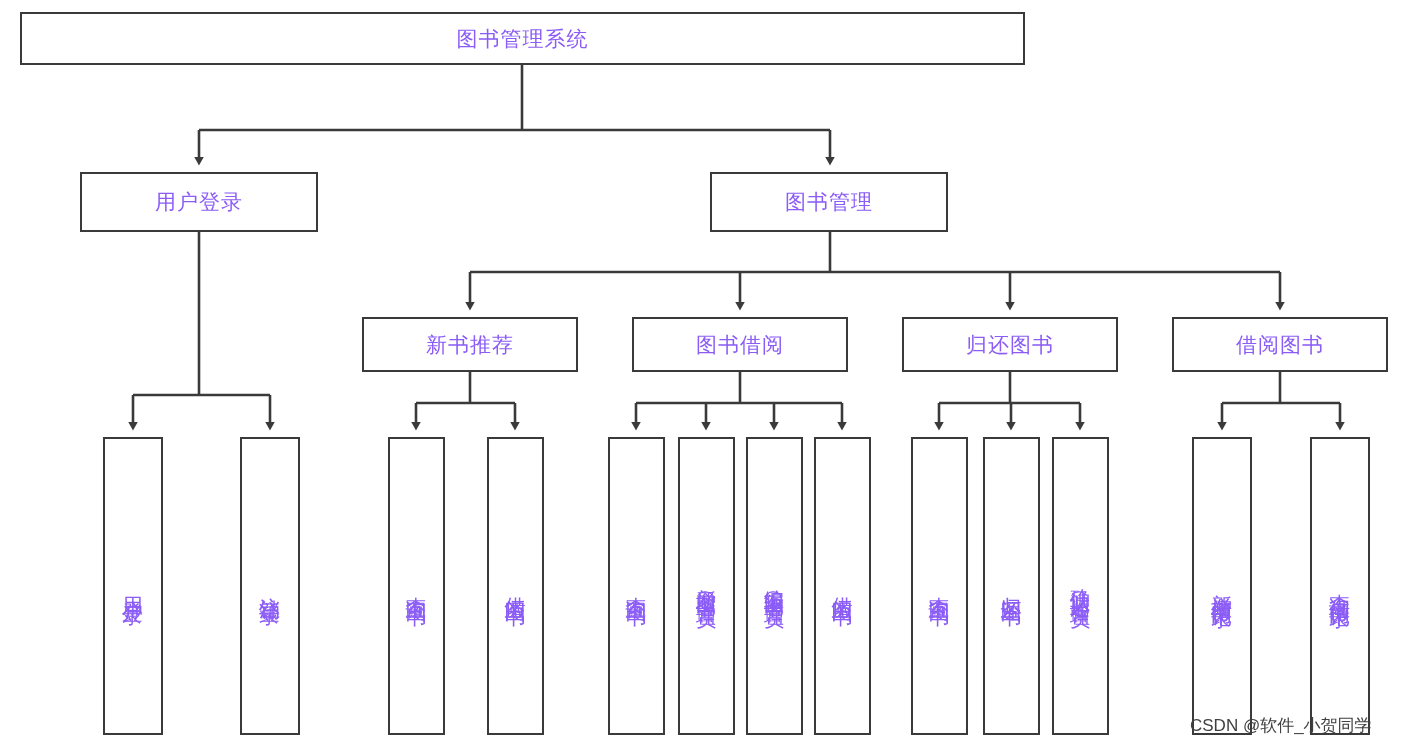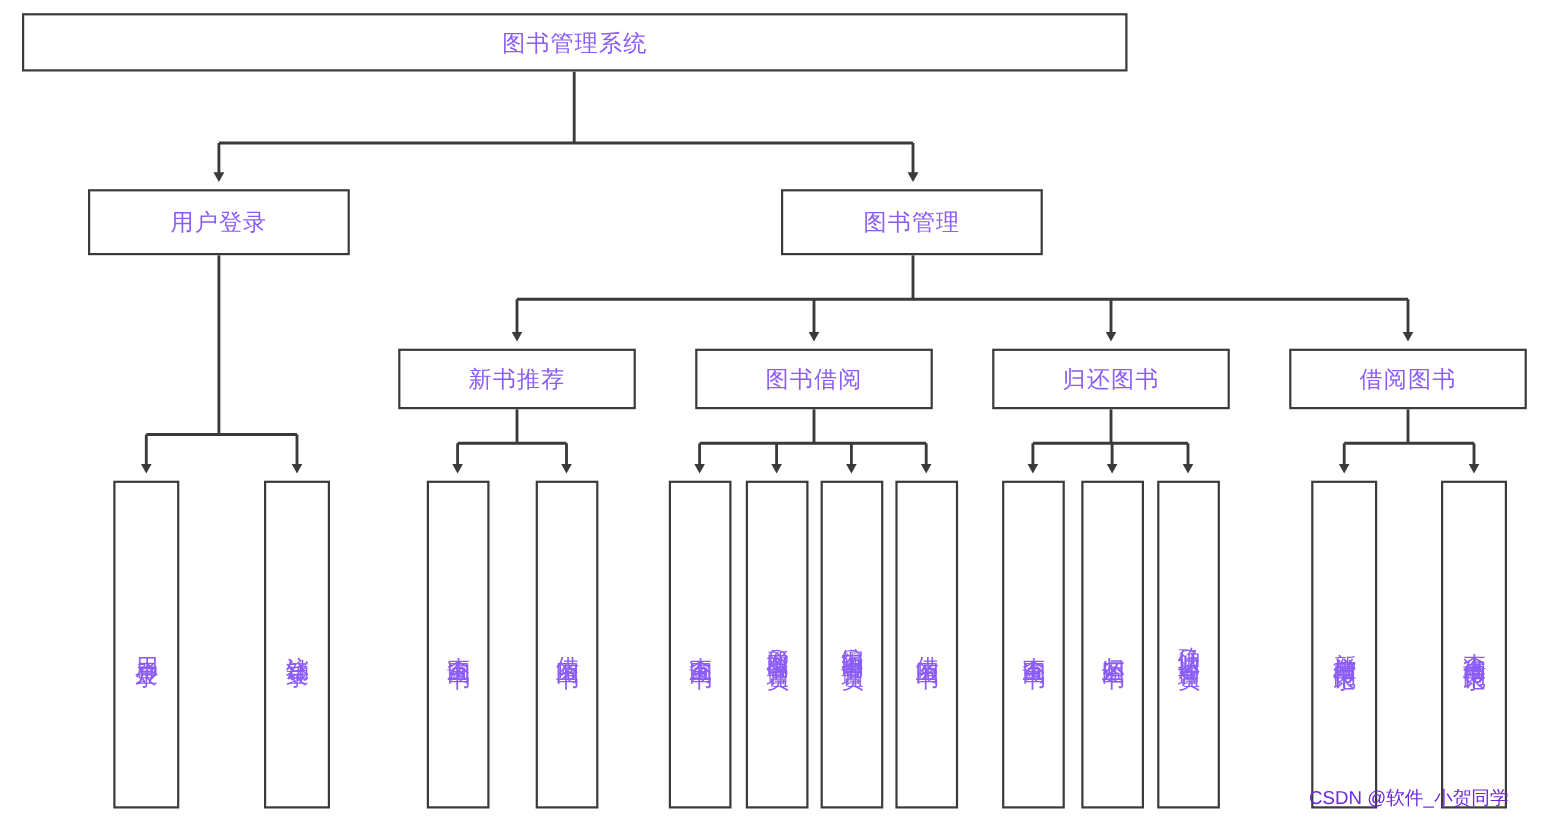--- a/index.html
+++ b/index.html
@@ -51,21 +51,21 @@
   }
   .node.v > span {
     writing-mode: vertical-rl;
     text-orientation: upright;
   }
   #watermark {
     position: absolute;
     left: 1190px;
     top: 714px;
     font-size: 17px;
-    color: #6d28d9;
+    color: #404040;
     z-index: 5;
     white-space: nowrap;
   }
 </style>
 </head>
 <body>
 
 <div id="stage">
 
   <svg id="edges" viewBox="0 0 1405 747" xmlns="http://www.w3.org/2000/svg">

